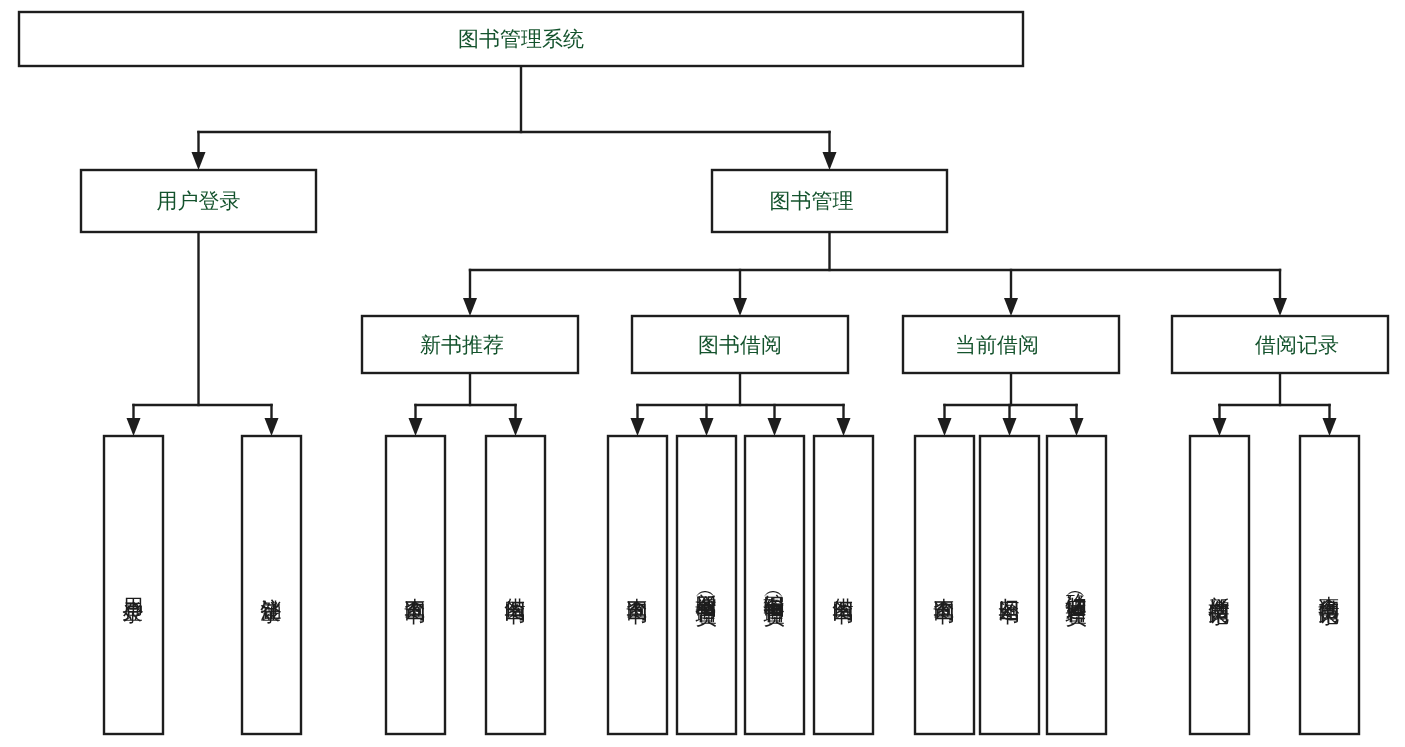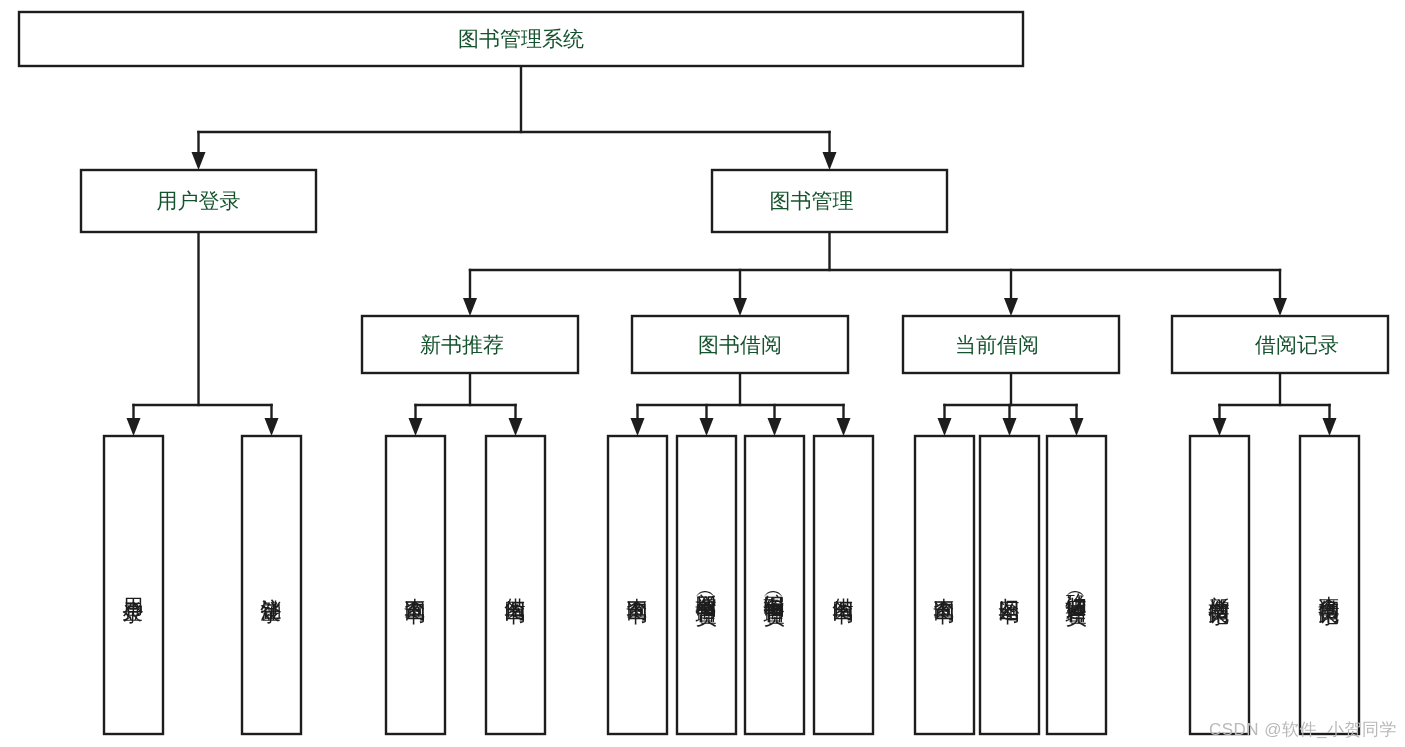--- a/index.html
+++ b/index.html
@@ -179,14 +179,13 @@
       <div class="vlabel" style="left: 677px; top: 436px; width: 59px; height: 298px;">新增图书（管理员）</div>
       <div class="vlabel" style="left: 745px; top: 436px; width: 59px; height: 298px;">编辑图书（管理员）</div>
       <div class="vlabel" style="left: 814px; top: 436px; width: 59px; height: 298px;">借阅图书</div>
       <div class="vlabel" style="left: 915px; top: 436px; width: 59px; height: 298px;">查询图书</div>
       <div class="vlabel" style="left: 980px; top: 436px; width: 59px; height: 298px;">归还图书</div>
       <div class="vlabel" style="left: 1047px; top: 436px; width: 59px; height: 298px;">确认归还（管理员）</div>
       <div class="vlabel" style="left: 1190px; top: 436px; width: 59px; height: 298px;">新增借阅记录</div>
       <div class="vlabel" style="left: 1300px; top: 436px; width: 59px; height: 298px;">查询借阅记录</div>
     </div>
 
-  <div class="watermark">CSDN @软件_小贺同学</div>
 </div>
 
 </body></html>

